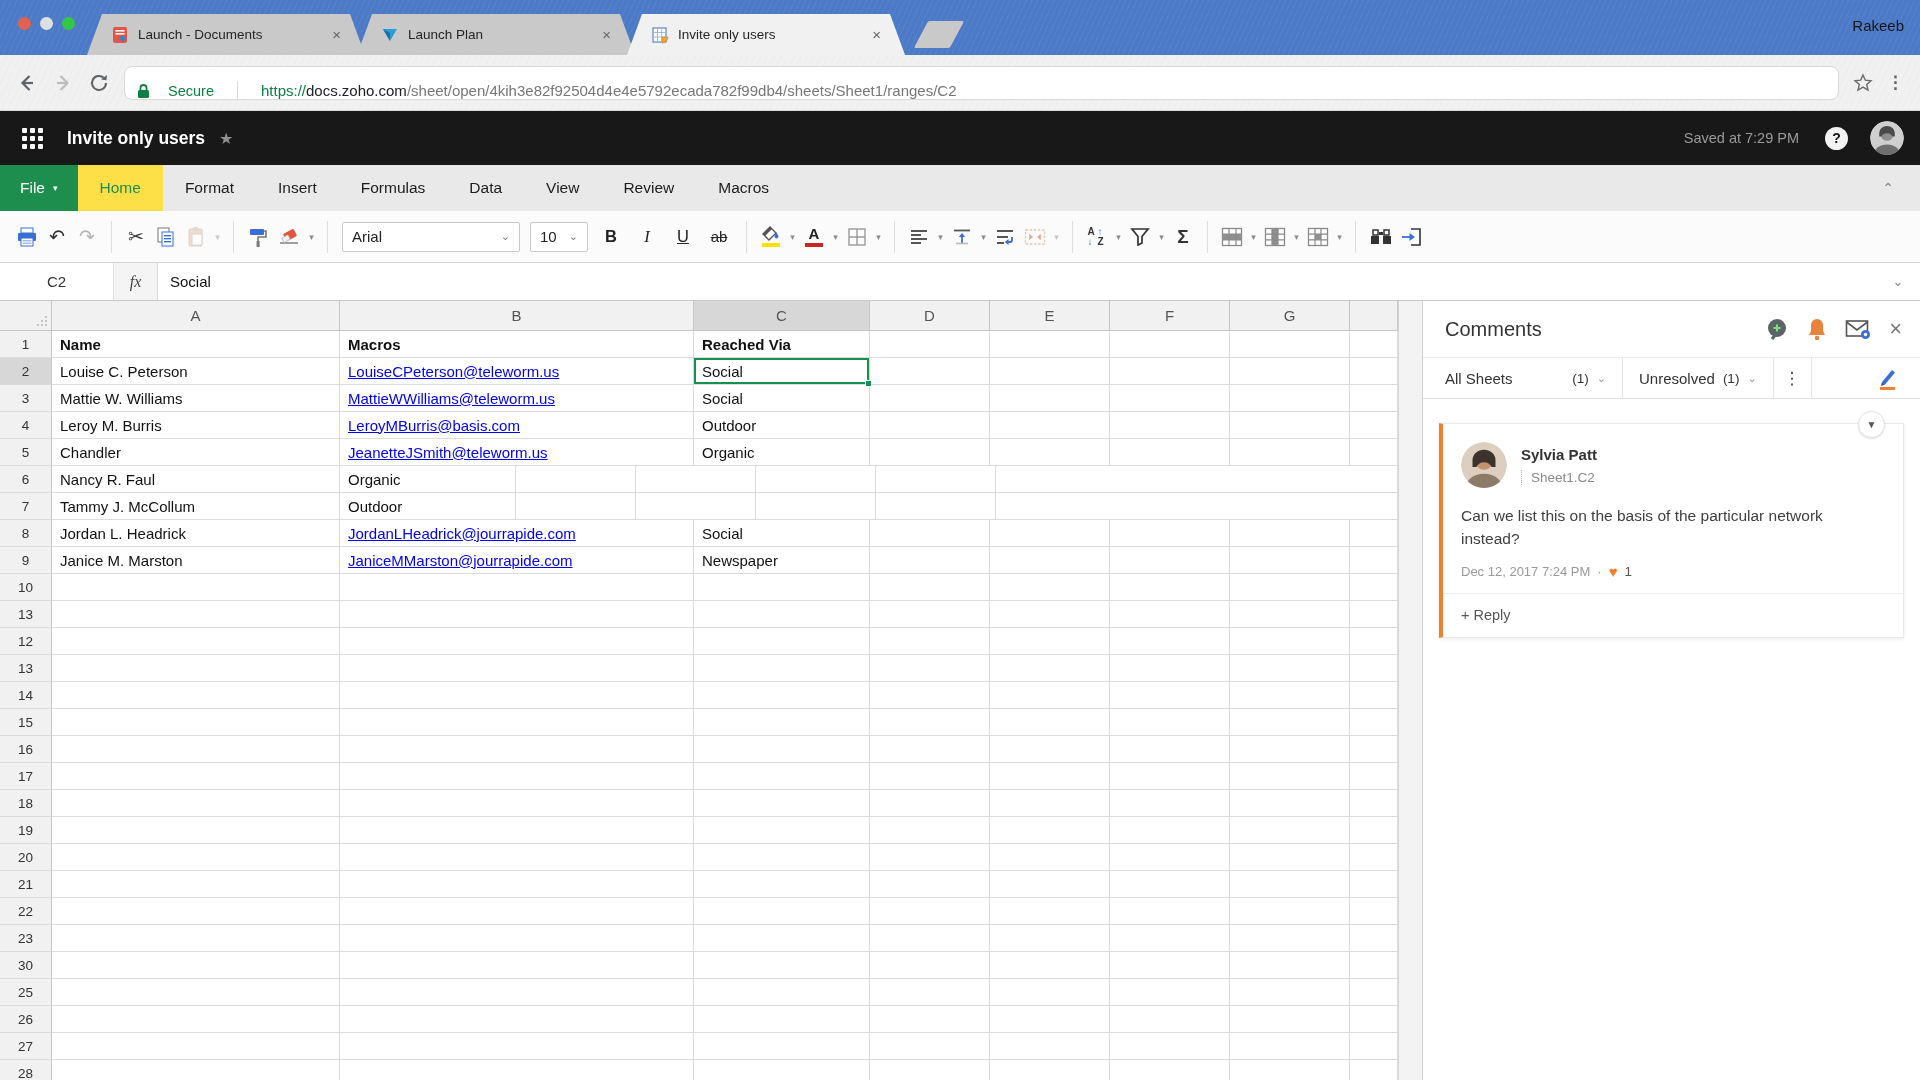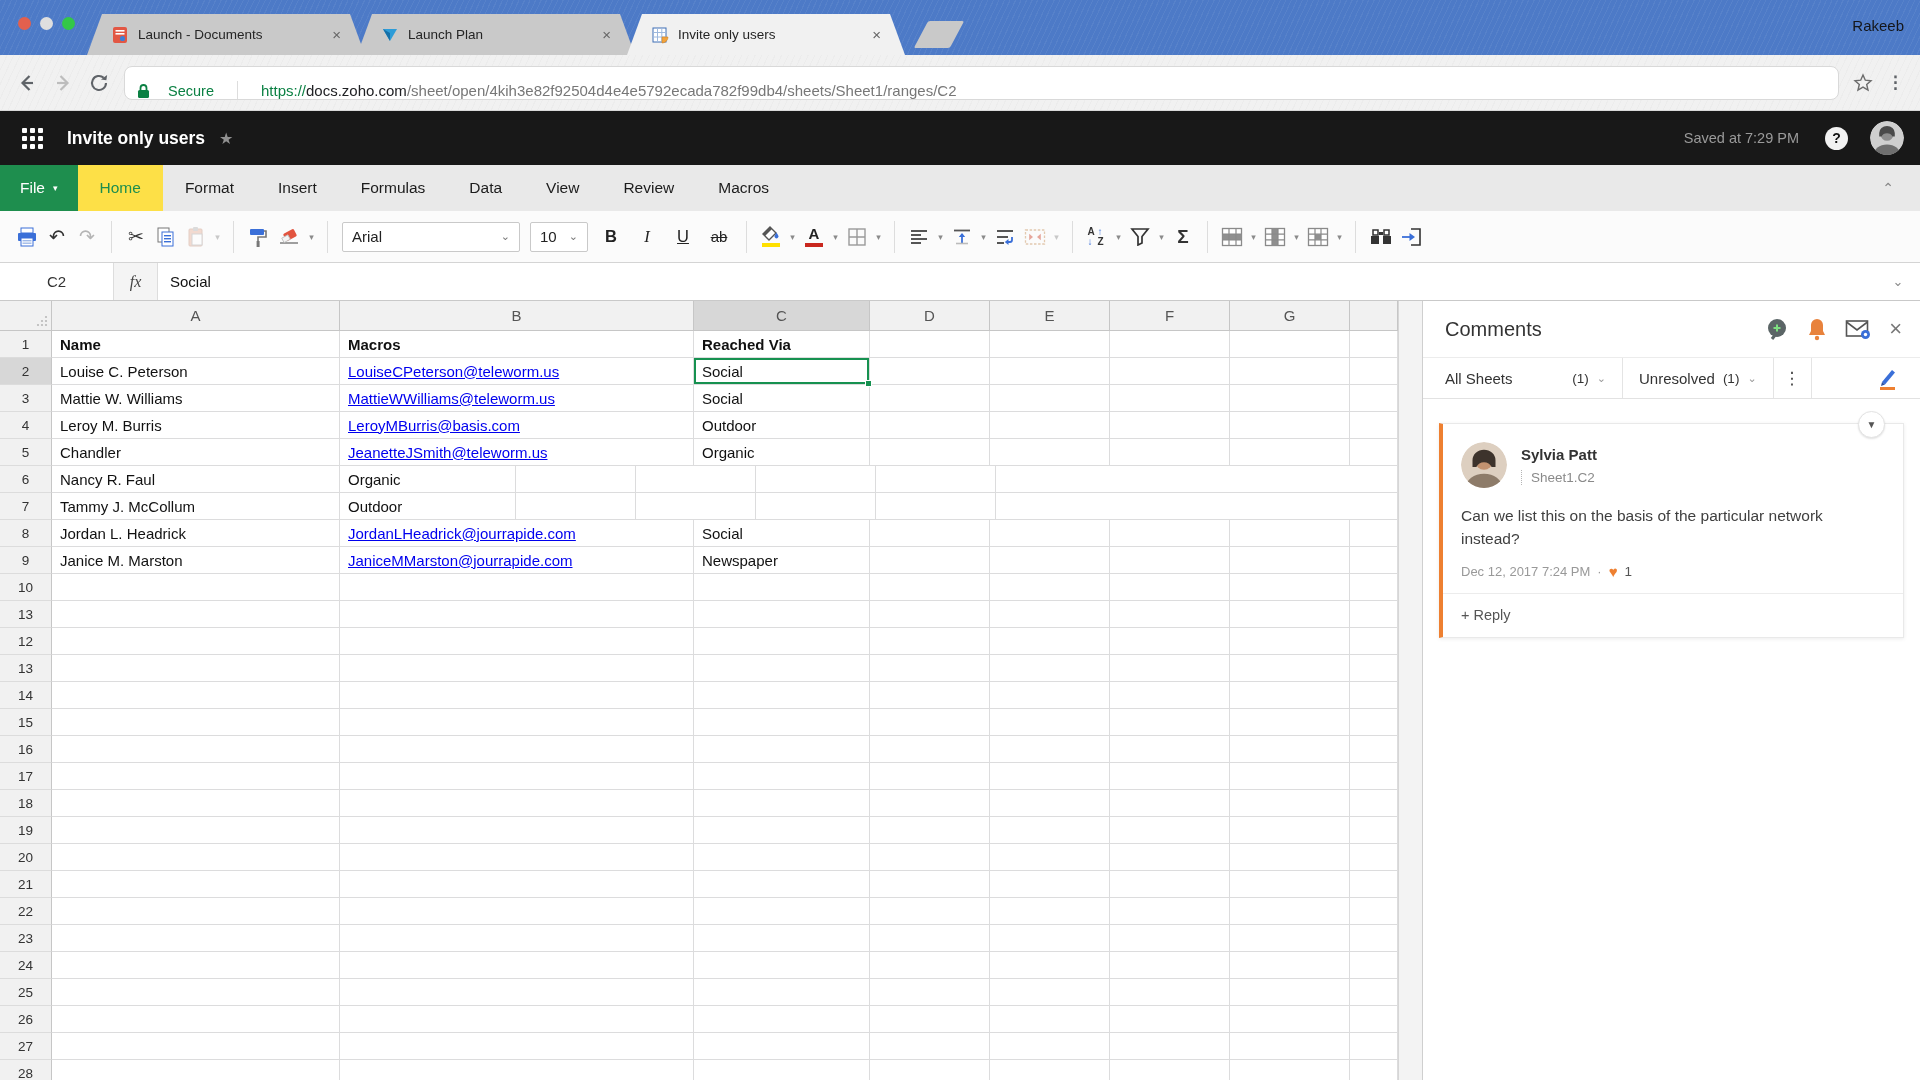--- a/index.html
+++ b/index.html
@@ -741,21 +741,21 @@
         <div class="cell" style="width: 288px;"></div>
         <div class="cell" style="width: 354px;"></div>
         <div class="cell" style="width: 176px;"></div>
         <div class="cell" style="width: 120px;"></div>
         <div class="cell" style="width: 120px;"></div>
         <div class="cell" style="width: 120px;"></div>
         <div class="cell" style="width: 120px;"></div>
         <div class="cell stub"></div>
       </div>
       <div class="grow">
-        <div class="rh">24</div>
+        <div class="rh">30</div>
         <div class="cell" style="width: 288px;"></div>
         <div class="cell" style="width: 354px;"></div>
         <div class="cell" style="width: 176px;"></div>
         <div class="cell" style="width: 120px;"></div>
         <div class="cell" style="width: 120px;"></div>
         <div class="cell" style="width: 120px;"></div>
         <div class="cell" style="width: 120px;"></div>
         <div class="cell stub"></div>
       </div>
       <div class="grow">

